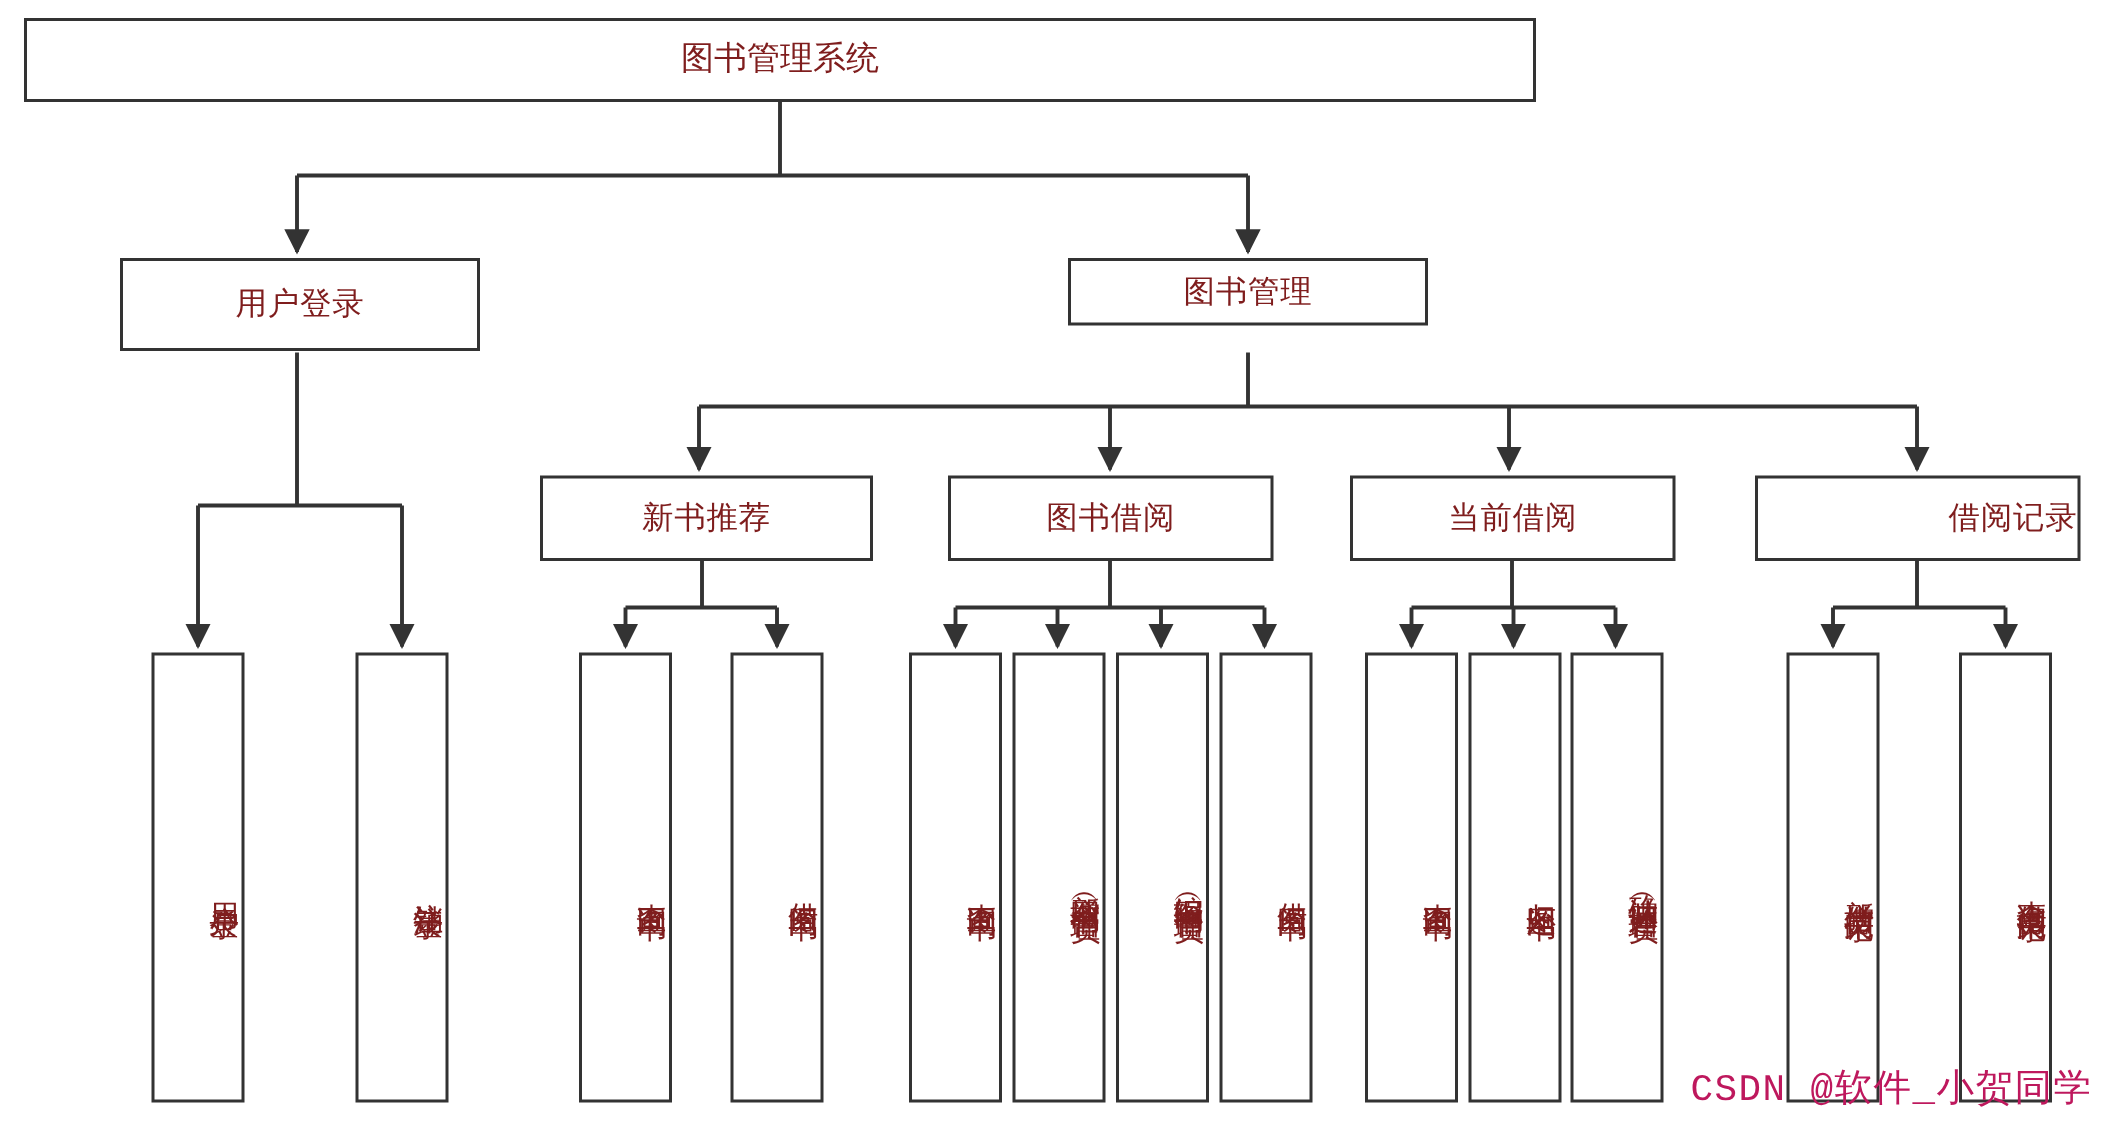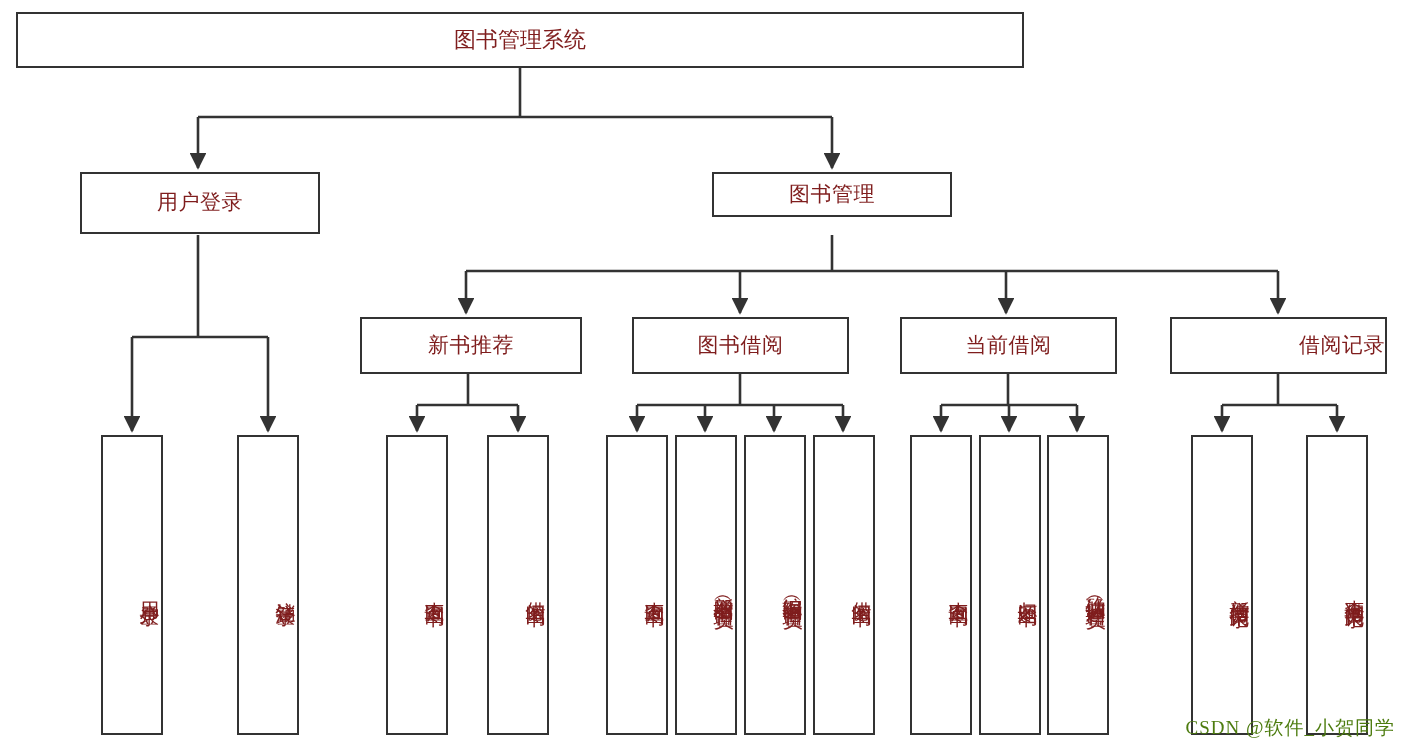--- a/index.html
+++ b/index.html
@@ -56,25 +56,25 @@
   }
   .node-v .vtxt {
     writing-mode: vertical-rl;
     text-orientation: upright;
     white-space: nowrap;
   }
   .watermark {
     position: absolute;
     right: 10px;
     bottom: 6px;
-    font-size: 19px;
-    color: #4d7c0f;
+    font-size: 25px;
+    color: #be185d;
     letter-spacing: 1px;
     white-space: nowrap;
-    font-family: Liberation Serif, serif;
+    font-family: Liberation Mono, monospace;
   }
 </style>
 </head>
 <body>
 
 <div id="canvas">
 
   <svg id="edges" viewBox="0 0 1405 747" xmlns="http://www.w3.org/2000/svg">
     <defs>
       <marker id="arrow" viewBox="0 0 10 10" refX="9" refY="5" markerWidth="6.5" markerHeight="6.5" orient="auto-start-reverse">

